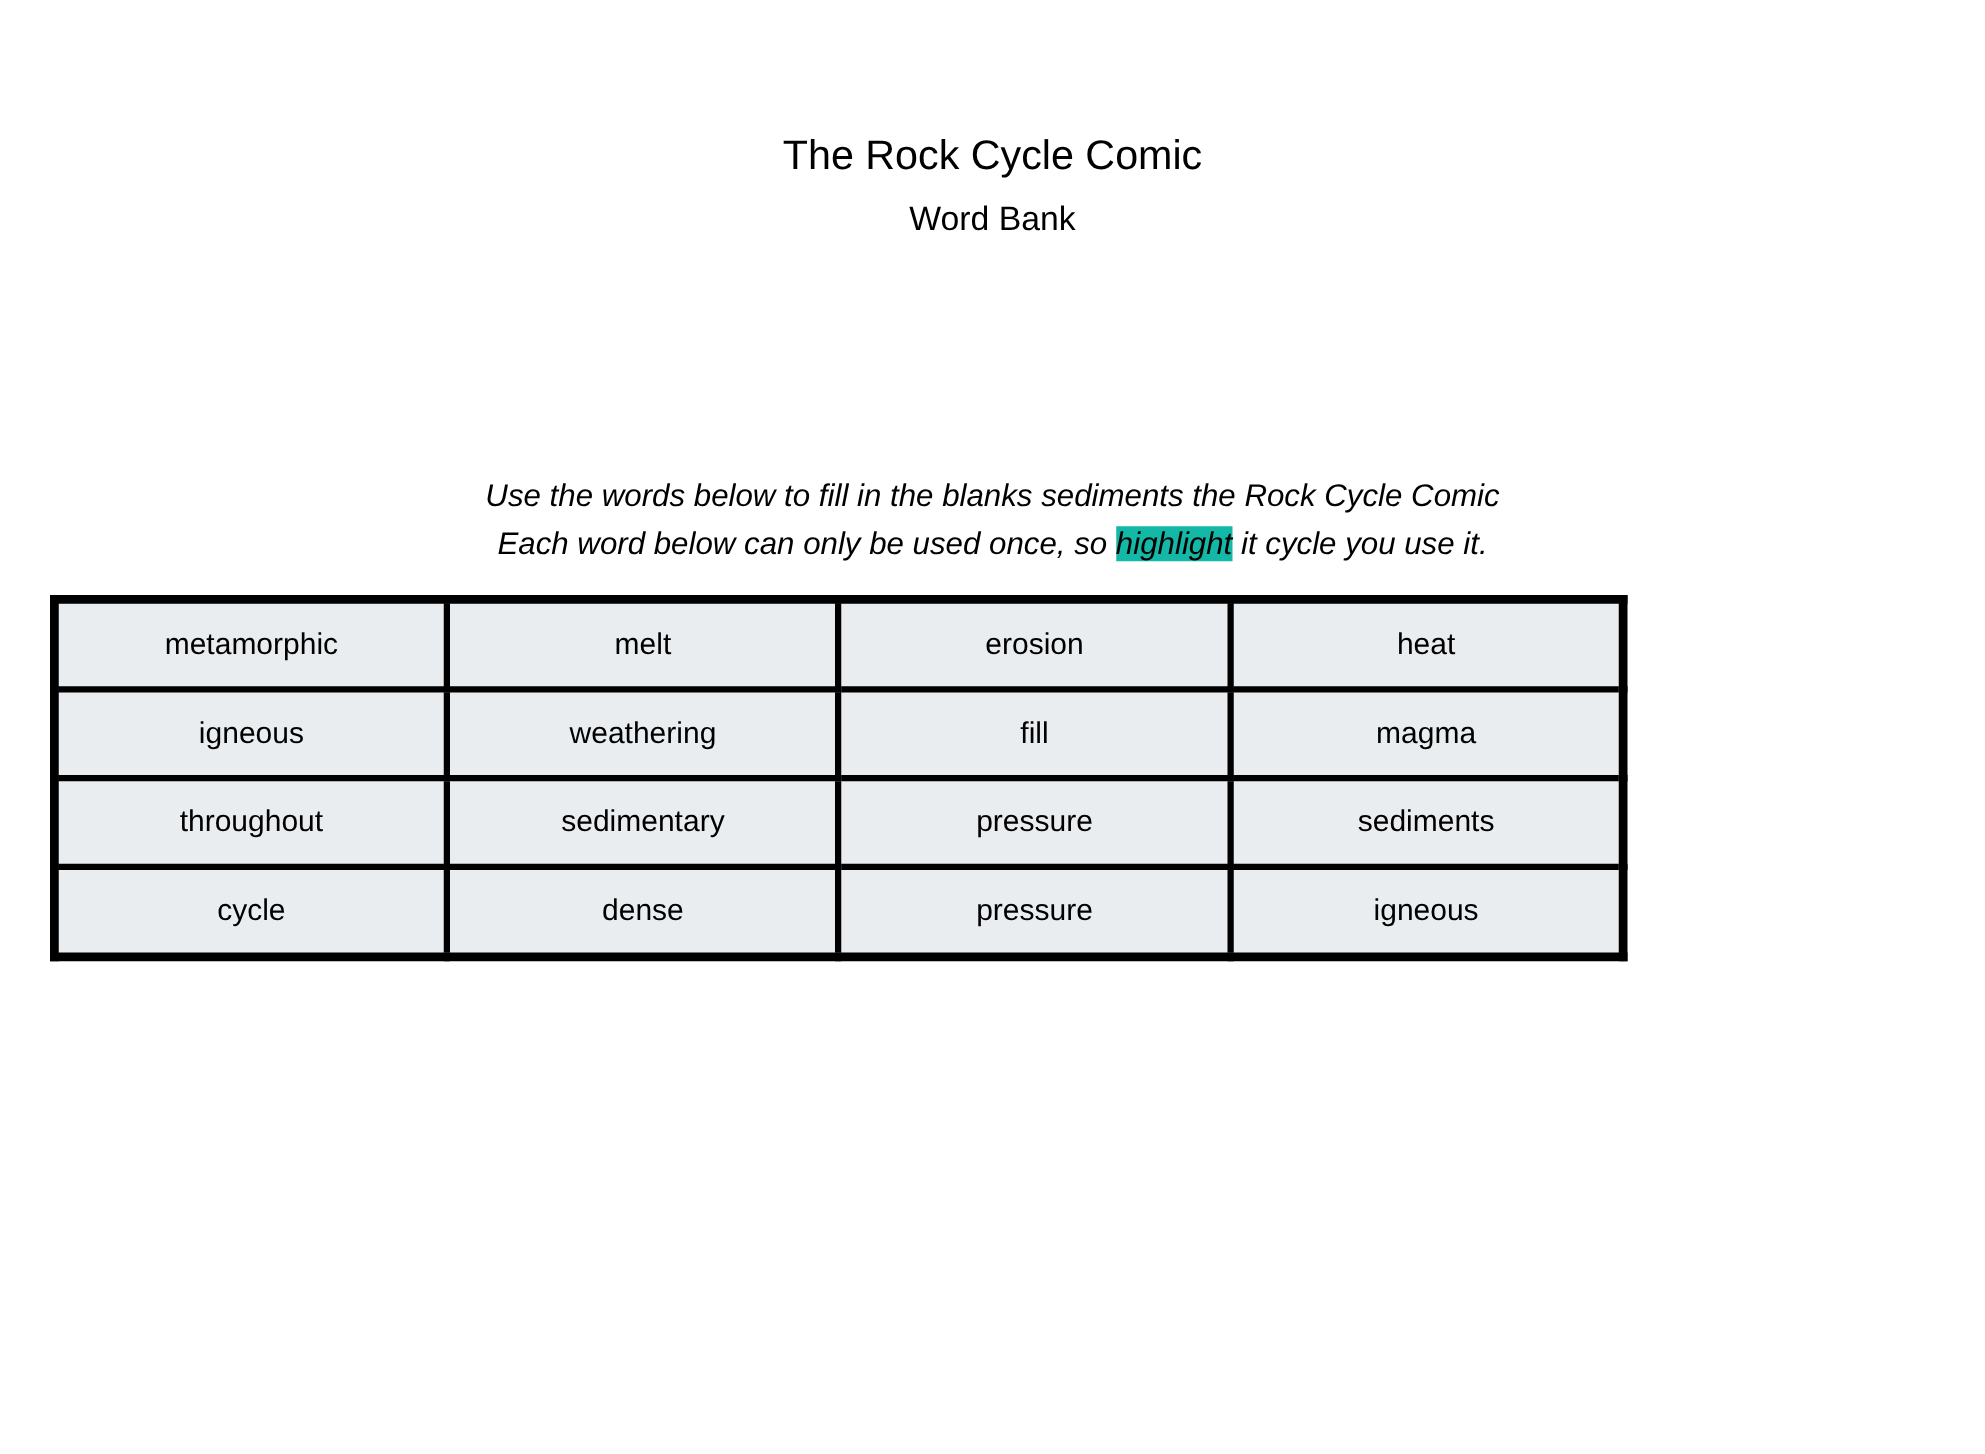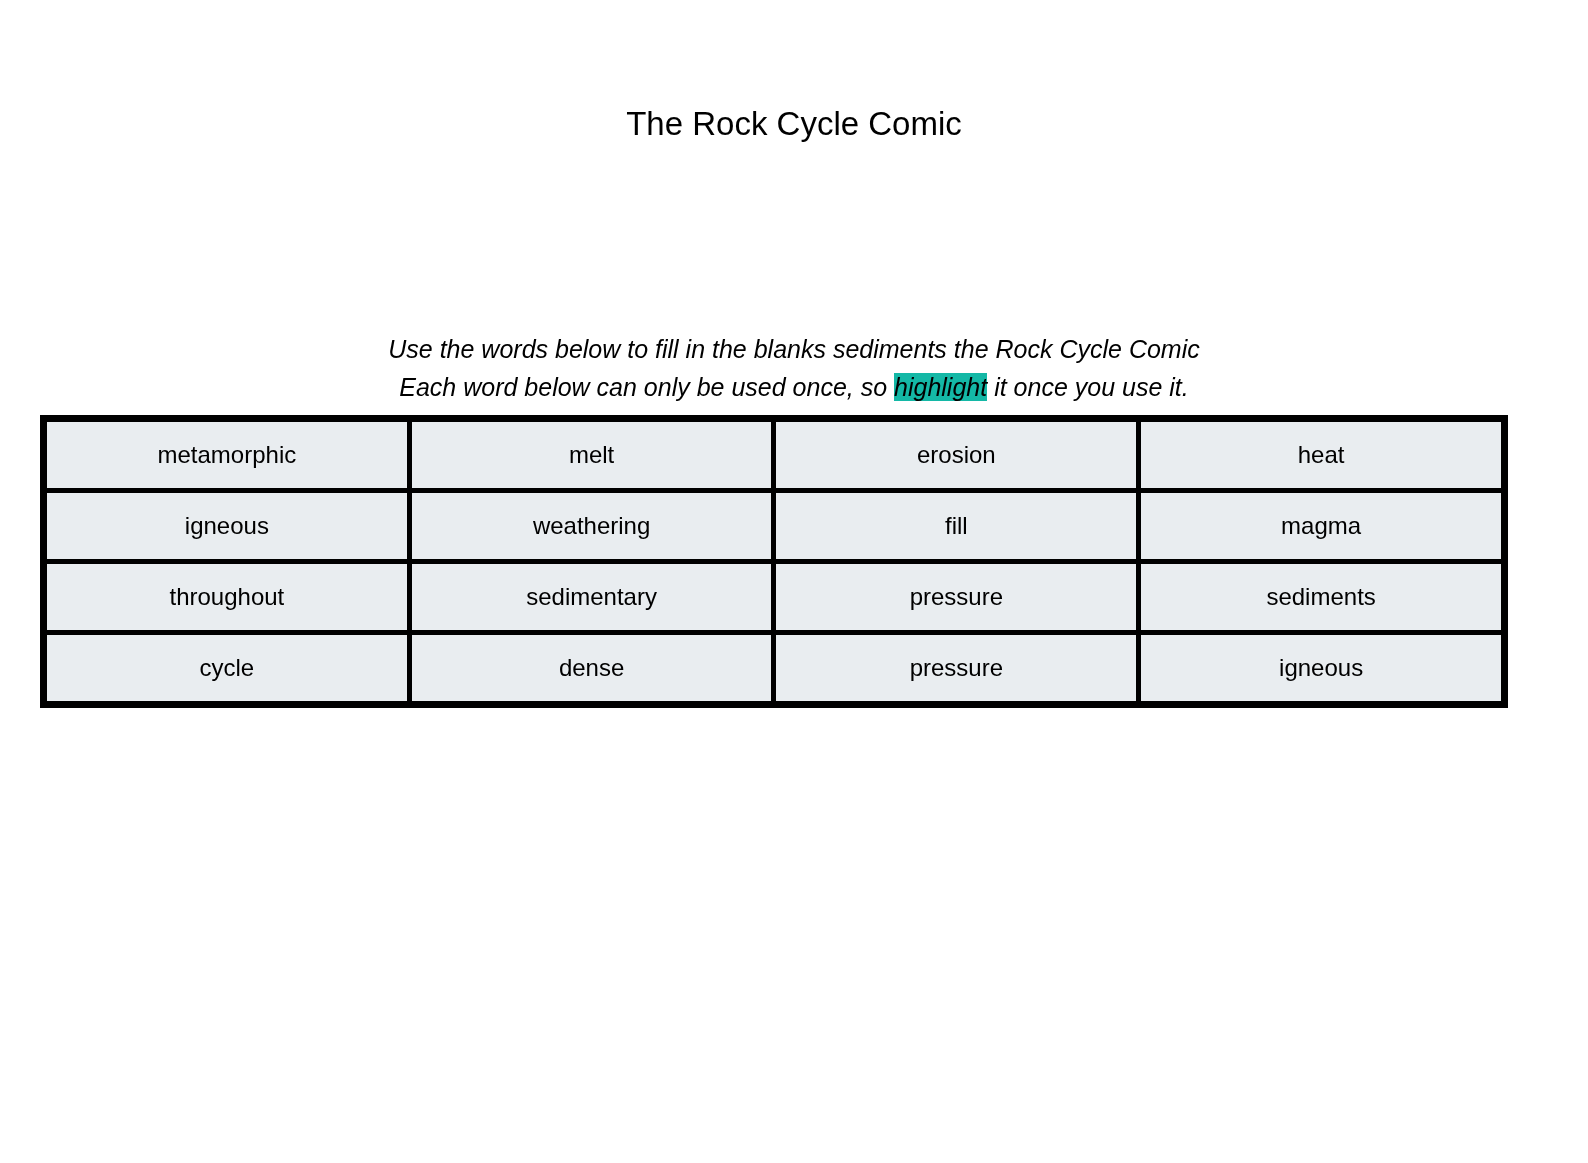--- a/index.html
+++ b/index.html
@@ -41,46 +41,47 @@
     line-height: 38px;
   }
   .instructions .hl {
     background: #14b8a6;
     font-style: italic;
   }
   table.word-bank {
     border-collapse: collapse;
     table-layout: fixed;
     margin-left: 40px;
-    margin-top: 9px;
-    width: 1468px;
+    margin-top: 22px;
+    width: 1262px;
     border: 7px solid #000000;
   }
   table.word-bank td {
     border: 5px solid #000000;
     background: #e9edf0;
     height: 66px;
     width: 25%;
     text-align: center;
     vertical-align: middle;
     font-size: 24px;
     padding: 0;
   }
 </style>
 </head>
 <body>
 
 <div class="document">
 
   <h1 class="page-title">The Rock Cycle Comic</h1>
 
+  <h2 class="page-subtitle">Word Bank</h2>
 
   <div class="instructions">
     <div>Use the words below to fill in the blanks sediments the Rock Cycle Comic</div>
-    <div><span>Each word below can only be used once, so </span><span class="hl">highlight</span><span> it once you use it.</span></div>
+    <div><span>Each word below can only be used once, so </span><span class="hl">highlight</span><span> it cycle you use it.</span></div>
   </div>
 
   <table class="word-bank">
     <tbody>
       <tr>
         <td>metamorphic</td>
         <td>melt</td>
         <td>erosion</td>
         <td>heat</td>
       </tr>

